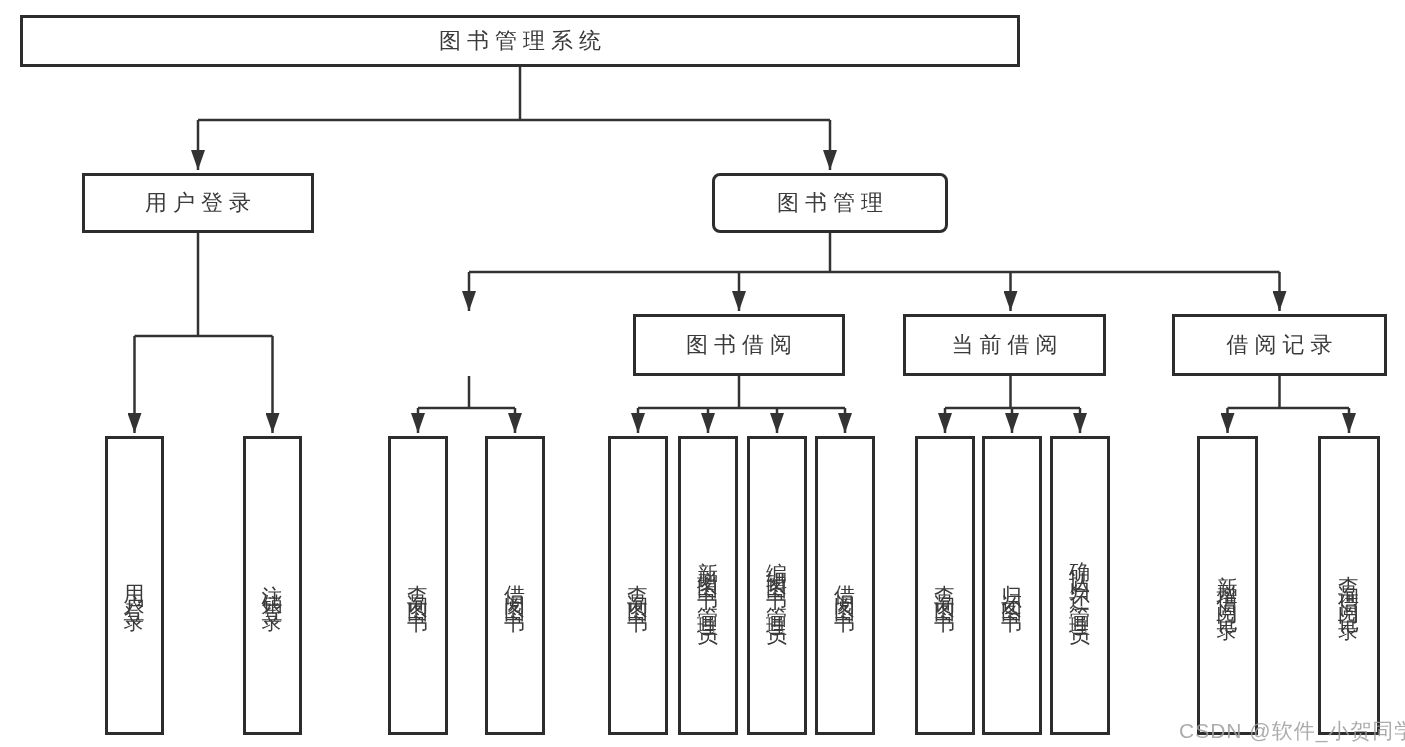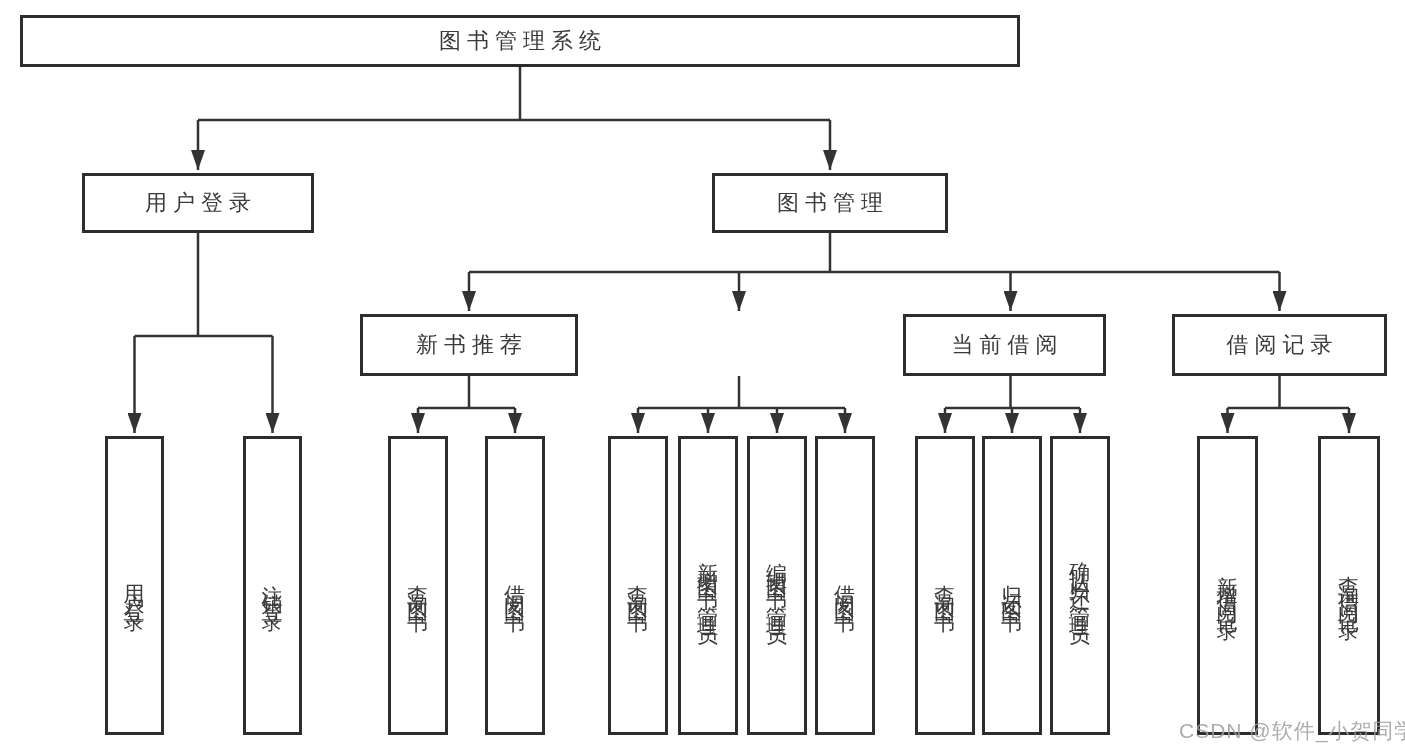--- a/index.html
+++ b/index.html
@@ -113,26 +113,26 @@
     </g>
   </svg>
 
   <div class="node root">
     <span class="htext">图书管理系统</span>
   </div>
 
   <div class="node lvl2" style="left:82px; width:232px;">
     <span class="htext">用户登录</span>
   </div>
-  <div class="node lvl2" style="left:712px; width:236px;">
+  <div class="node lvl2" style="left:712px; width:236px;border-radius:8px;">
     <span class="htext">图书管理</span>
   </div>
 
-  <div class="node mid" style="left:360px; width:218px;">
-    <span class="htext">新书推荐</span>
+  <div class="node mid" style="left:633px; width:212px;">
+    <span class="htext">图书借阅</span>
   </div>
   <div class="node mid" style="left:903px; width:203px;">
     <span class="htext">当前借阅</span>
   </div>
   <div class="node mid" style="left:1172px; width:215px;">
     <span class="htext">借阅记录</span>
   </div>
 
   <div class="node leaf" style="left:105px; width:59px;">
     <span class="vtext">用户登录</span>

